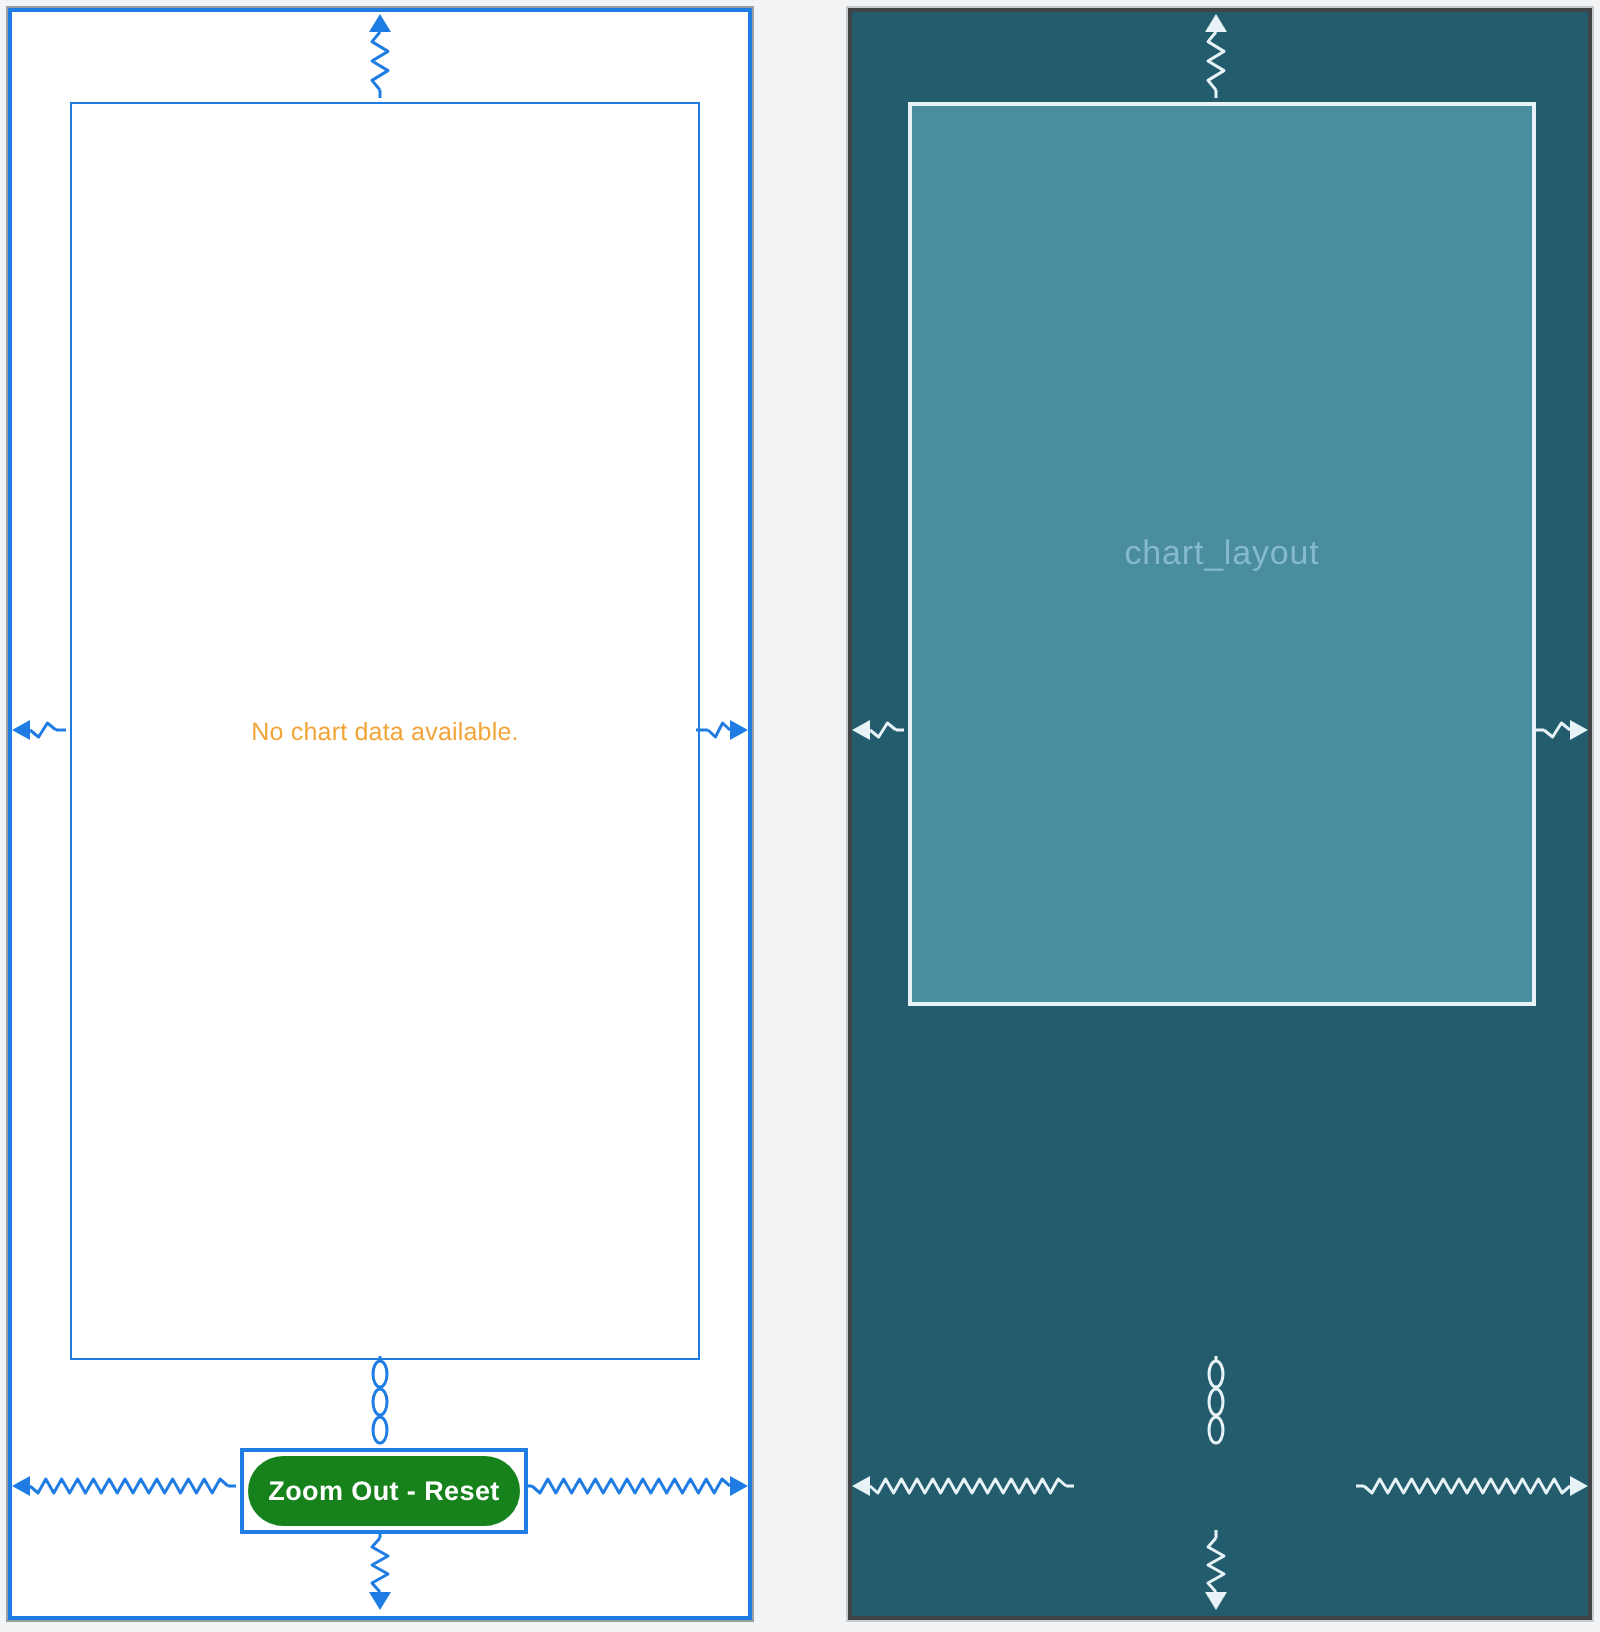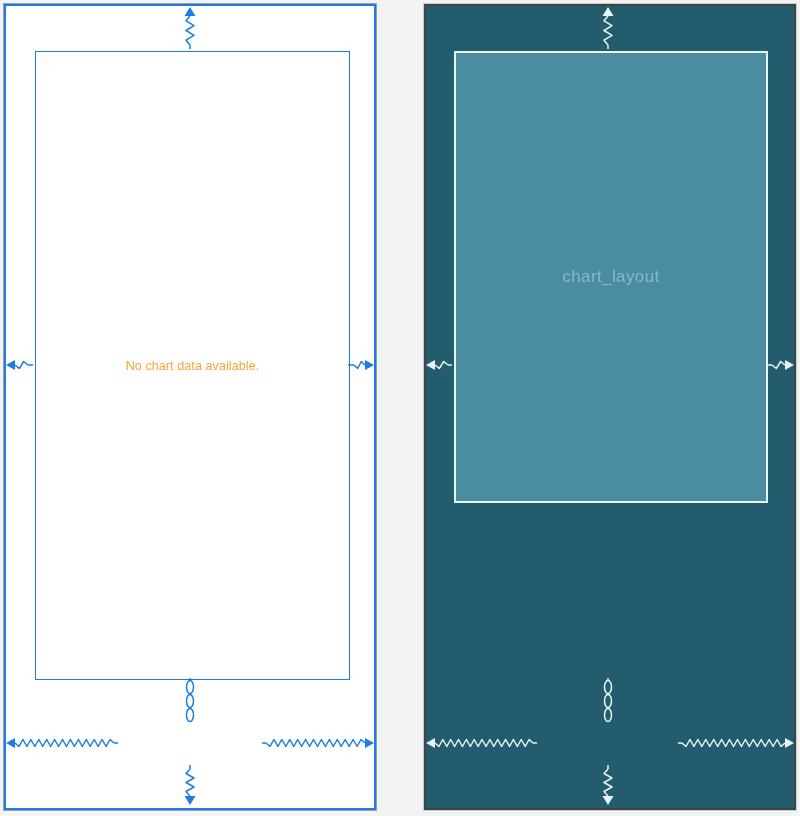--- a/index.html
+++ b/index.html
@@ -82,20 +82,25 @@
 </style>
 </head>
 <body>
 
 <div>
 
   <section class="panel panel-design">
     <div class="chart-rect chart-rect-design">
       <span class="no-data-text">No chart data available.</span>
     </div>
+    <div class="btn-box btn-box-design">
+      <div class="green-pill">
+        <span>Zoom Out - Reset</span>
+      </div>
+    </div>
     <svg class="constraint-overlay" viewBox="0 0 372 806">
         <g>
           <polygon points="186,3 180.5,12 191.5,12" fill="#1E7CE2"></polygon>
           <polyline points="186,12 182.0,16.8 190.0,21.7 182.0,26.5 190.0,31.3 182.0,36.2 186,41" fill="none" stroke="#1E7CE2" stroke-width="1.5" stroke-linejoin="round"></polyline>
           <line x1="186" y1="41" x2="186" y2="45" stroke="#1E7CE2" stroke-width="1.5"></line>
         </g>
         <g>
           <polygon points="2,361 11,356 11,366" fill="#1E7CE2"></polygon>
           <polyline points="11,361 15.3,364.5 19.7,357.5 24,361" fill="none" stroke="#1E7CE2" stroke-width="1.5" stroke-linejoin="round"></polyline>
           <line x1="24" y1="361" x2="29" y2="361" stroke="#1E7CE2" stroke-width="1.5"></line>

